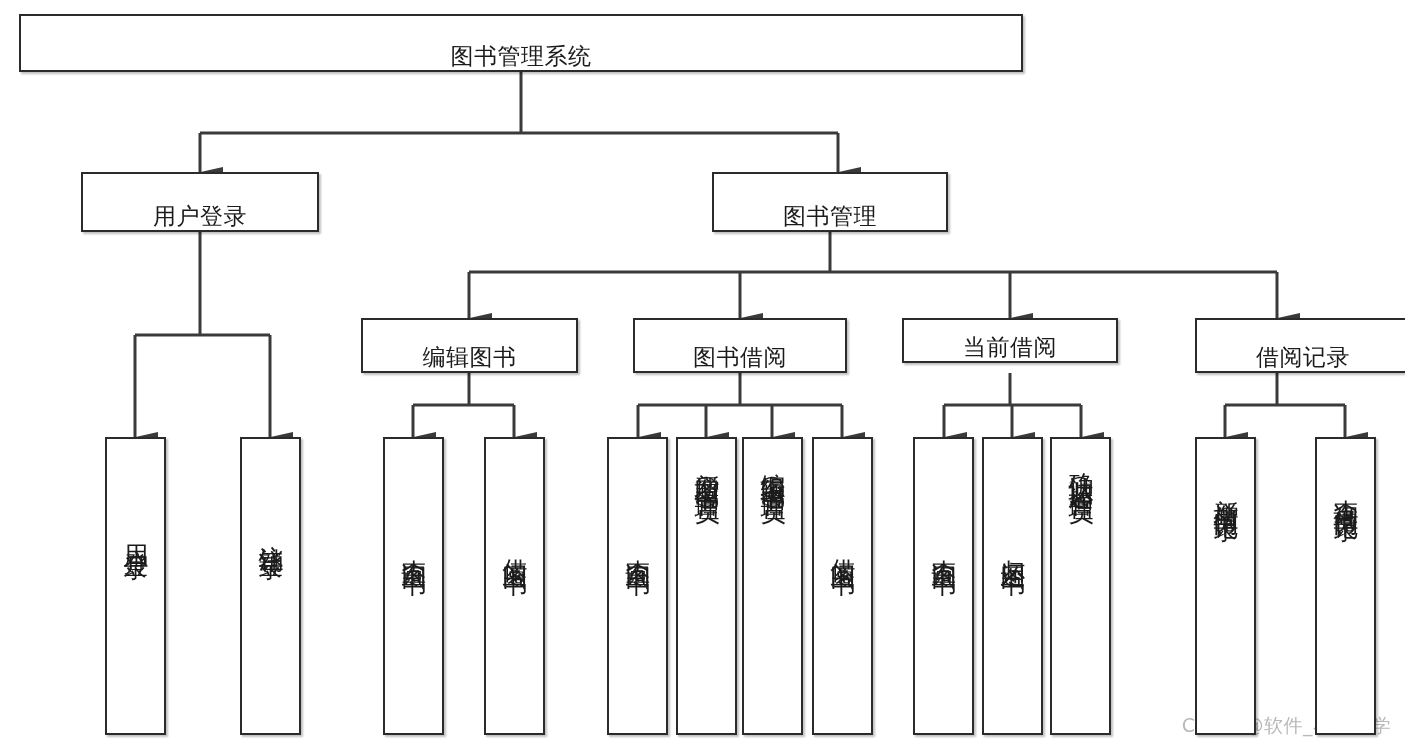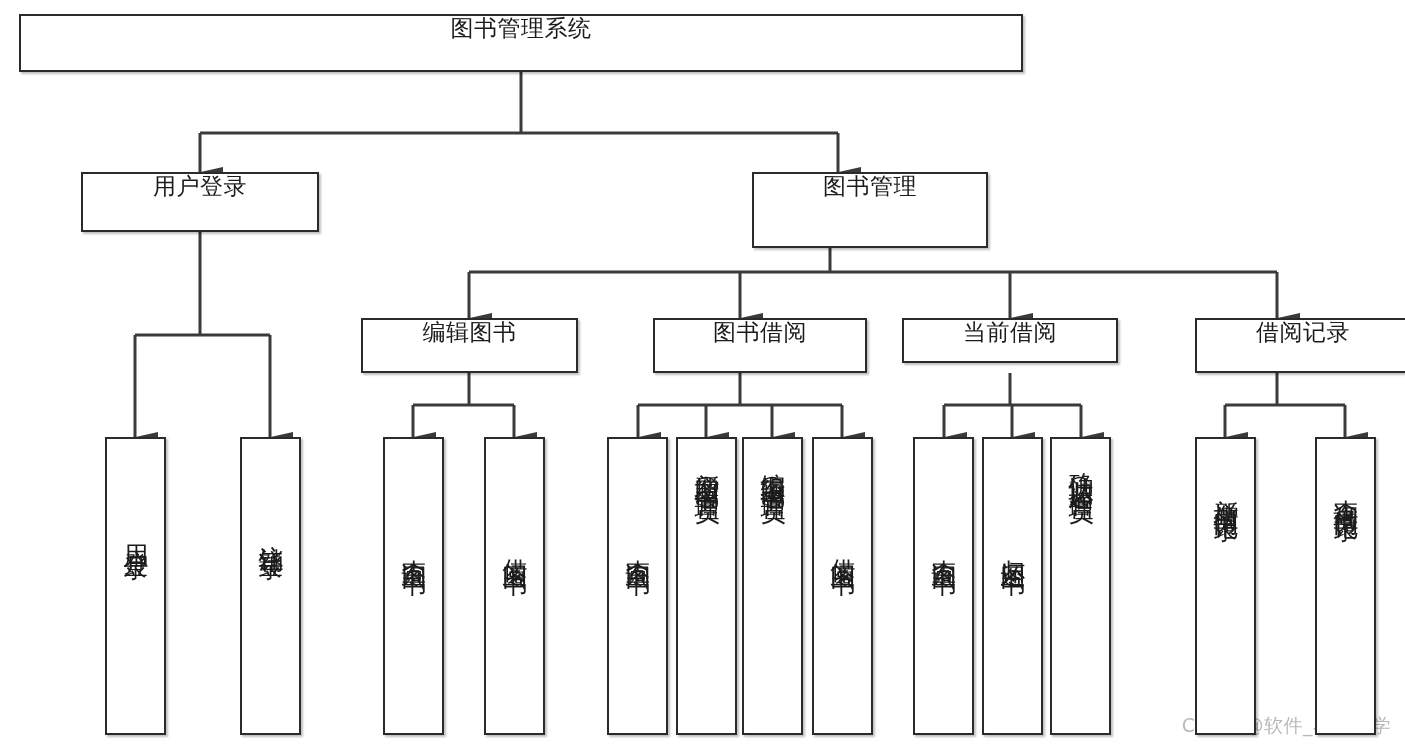--- a/index.html
+++ b/index.html
@@ -24,21 +24,21 @@
     width: 1405px;
     height: 747px;
   }
   .node {
     position: absolute;
     box-sizing: border-box;
     background: #ffffff;
     border: 2px solid #2b2b2b;
     box-shadow: 2px 2px 2px rgba(0,0,0,0.25);
     display: flex;
-    align-items: flex-start;
+    align-items: flex-end;
     justify-content: center;
     z-index: 2;
   }
   .node .label {
     color: #1b1b1b;
     line-height: 1.12;
     letter-spacing: 0.5px;
     white-space: nowrap;
     text-align: center;
   }
@@ -134,28 +134,28 @@
     </g>
   </svg>
 
   <div class="node horiz" style="left:19px; top:14px; width:1004px; height:58px;">
     <span class="label">图书管理系统</span>
   </div>
 
   <div class="node horiz" style="left:81px; top:172px; width:238px; height:60px;">
     <span class="label">用户登录</span>
   </div>
-  <div class="node horiz" style="left:752px; top:172px; width:236px; height:76px;">
+  <div class="node horiz" style="left:712px; top:172px; width:236px; height:60px;">
     <span class="label">图书管理</span>
   </div>
 
   <div class="node horiz" style="left:361px; top:318px; width:217px; height:55px;">
     <span class="label">编辑图书</span>
   </div>
-  <div class="node horiz" style="left:633px; top:318px; width:214px; height:55px;margin-left:20px;">
+  <div class="node horiz" style="left:633px; top:318px; width:214px; height:55px;">
     <span class="label">图书借阅</span>
   </div>
   <div class="node horiz" style="left:902px; top:318px; width:216px; height:45px;">
     <span class="label">当前借阅</span>
   </div>
   <div class="node horiz" style="left:1171px; top:318px; width:216px; height:55px;margin-left:24px;">
     <span class="label">借阅记录</span>
   </div>
 
   <div class="node vert mid" style="left:105px; top:437px; width:61px; height:298px;">

